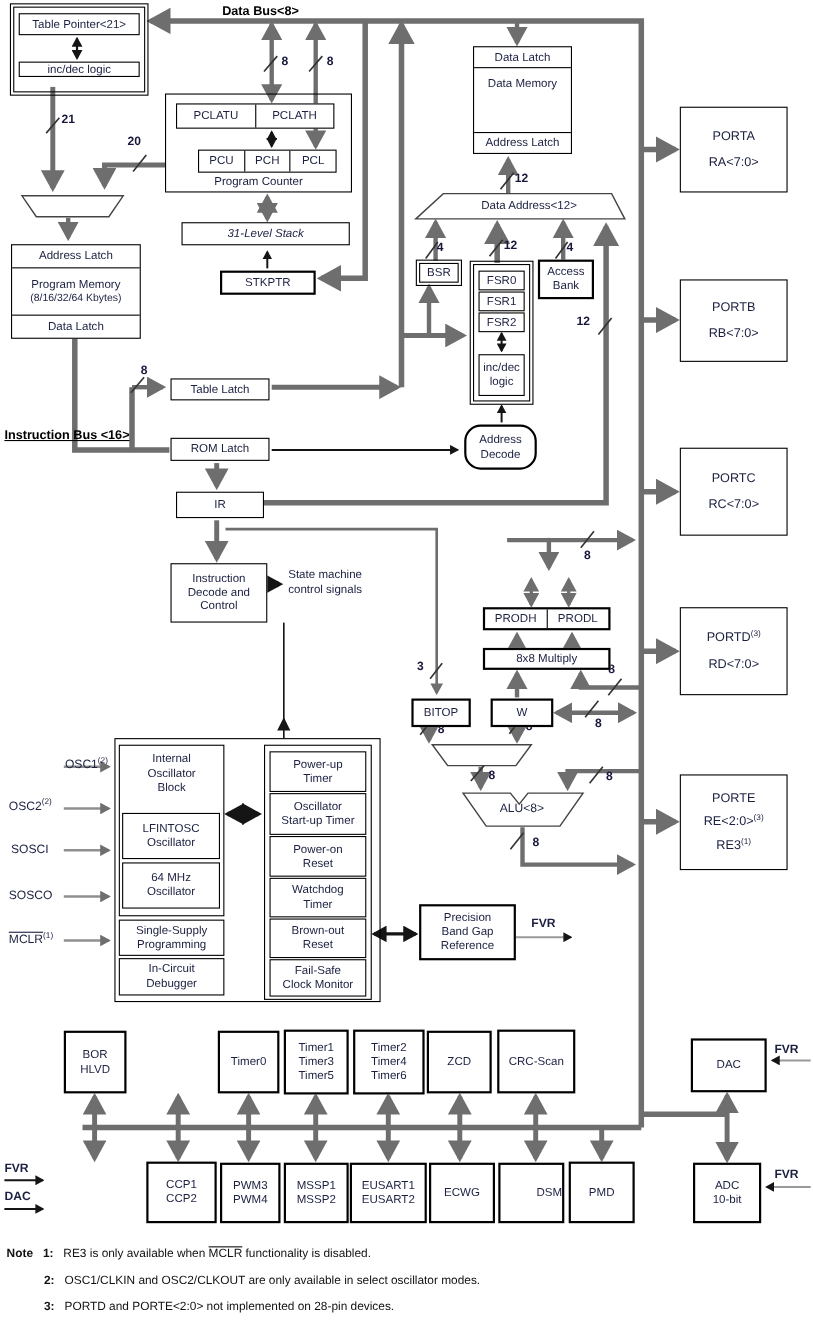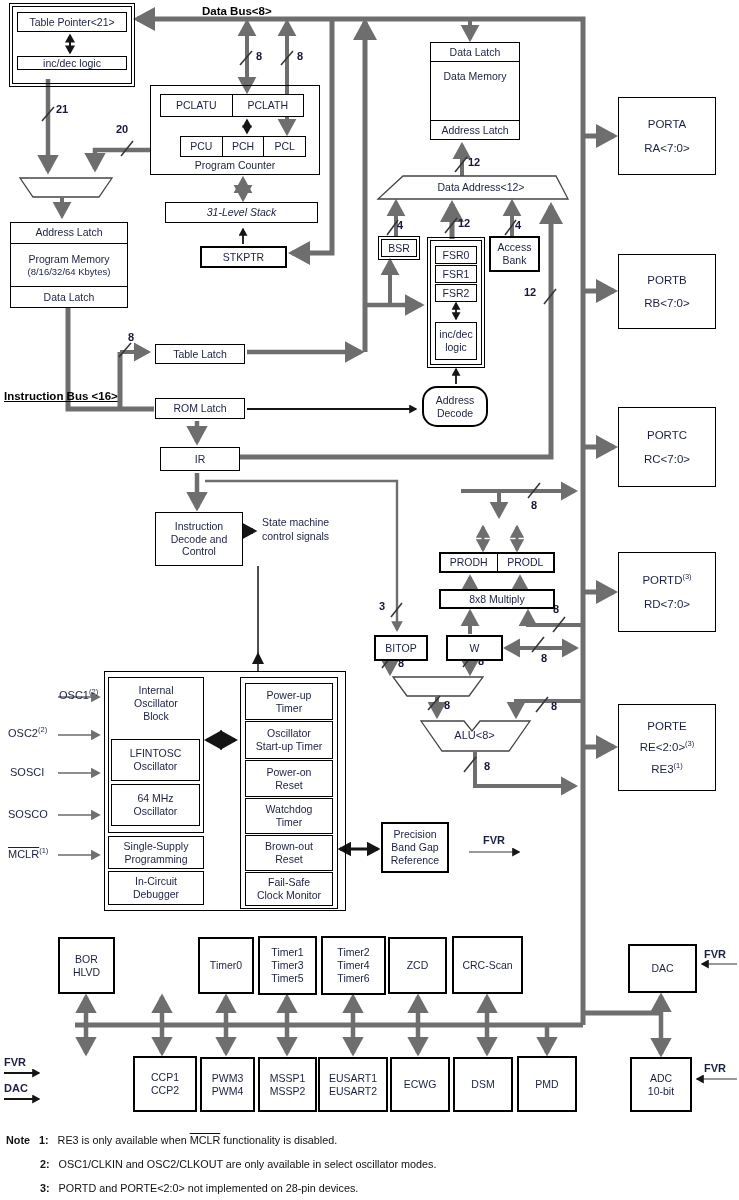--- a/index.html
+++ b/index.html
@@ -355,21 +355,21 @@
   <span>Fail-Safe</span>
       <span>Clock Monitor</span>
 </div>
 
 <div class="pin" style="left:20px;top:689px;margin-left:39px;"><span>OSC1</span><sup>(2)</sup></div>
 <div class="pin" style="left:8px;top:727px;"><span>OSC2</span><sup>(2)</sup></div>
 <div class="pin" style="left:10px;top:766px;"><span>SOSCI</span></div>
 <div class="pin" style="left:8px;top:808px;"><span>SOSCO</span></div>
 <div class="pin" style="left:8px;top:848px;"><span class="ovl">MCLR</span><sup>(1)</sup></div>
 
-<div class="box" style="left:381px;top:822px;width:68px;height:51px;">
+<div class="box" style="left:381px;top:822px;width:88px;height:51px;">
   <span>Precision</span>
   <span>Band Gap</span>
   <span>Reference</span>
 </div>
 <div class="fvr" style="left:483px;top:834px;">FVR</div>
 <div class="fvr" style="left:704px;top:948px;">FVR</div>
 <div class="fvr" style="left:704px;top:1062px;">FVR</div>
 <div class="fvr" style="left:4px;top:1056px;">FVR</div>
 <div class="fvr" style="left:4px;top:1082px;">DAC</div>
 
@@ -412,21 +412,21 @@
   <span>MSSP1</span>
       <span>MSSP2</span>
 </div>
 <div class="box" style="left:318px;top:1057px;width:70px;height:55px;">
   <span>EUSART1</span>
       <span>EUSART2</span>
 </div>
 <div class="box" style="left:390px;top:1057px;width:60px;height:55px;">
       <span>ECWG</span>
     </div>
-<div class="box" style="left:453px;top:1057px;width:60px;height:55px;">
+<div class="box" style="left:453px;top:1057px;width:60px;height:55px;align-items:flex-end;">
       <span>DSM</span>
     </div>
 <div class="box" style="left:517px;top:1056px;width:60px;height:56px;">
       <span>PMD</span>
     </div>
 <div class="box" style="left:630px;top:1057px;width:62px;height:55px;">
   <span>ADC</span>
       <span>10-bit</span>
 </div>
 

